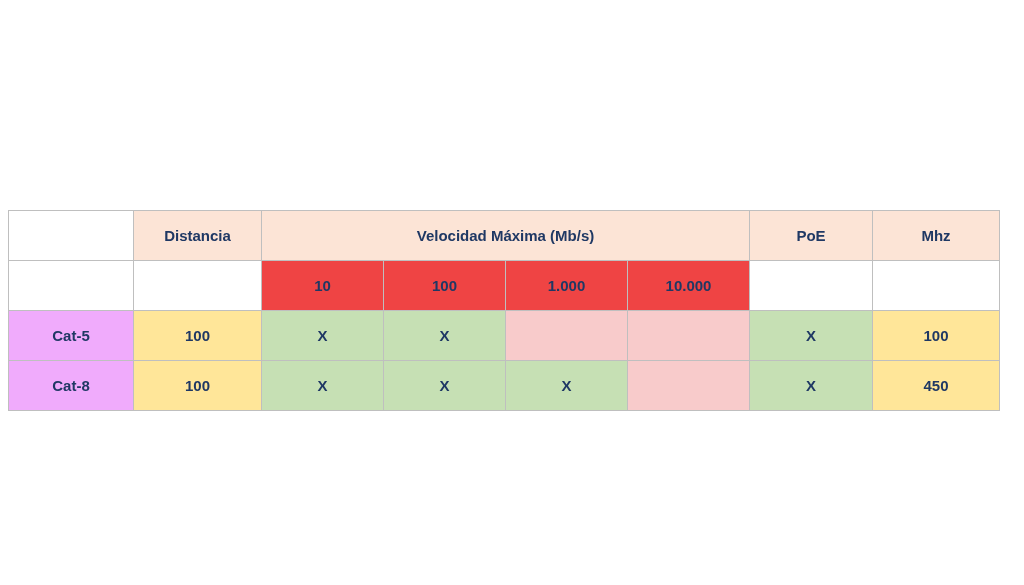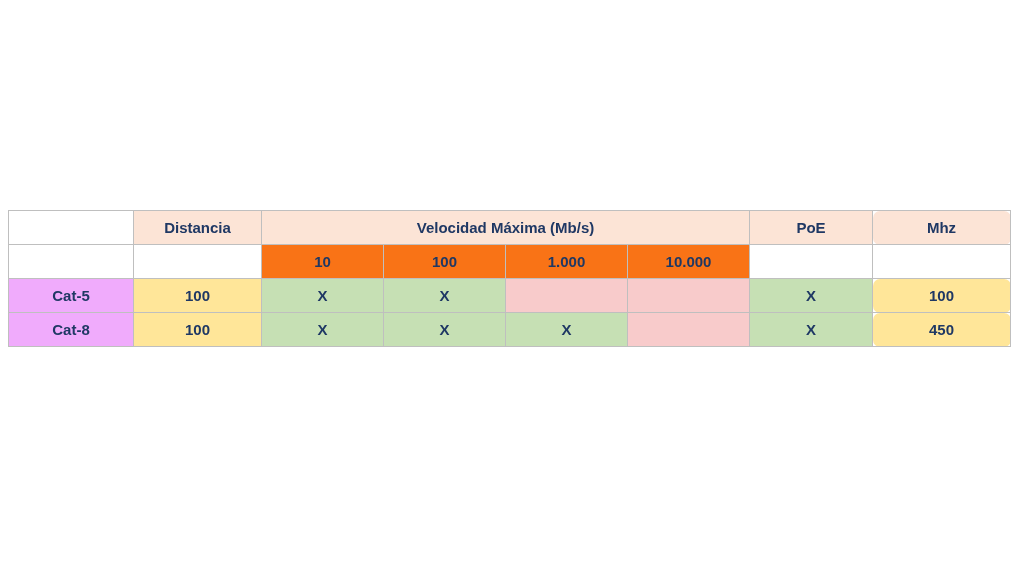--- a/index.html
+++ b/index.html
@@ -22,41 +22,41 @@
     width: 1024px;
   }
   table.cat-table {
     border-collapse: collapse;
     table-layout: fixed;
     margin-left: 8px;
   }
   table.cat-table td {
     border: 1px solid #bfbfbf;
     height: 28px;
-    padding: 8px 4px;
+    padding: 16px 4px;
     font-size: 15px;
     font-weight: bold;
     text-align: center;
     vertical-align: middle;
     color: #1f3864;
     box-sizing: border-box;
   }
   td.blank {
     border: none;
     background: #ffffff;
   }
   
   .c-label  { width: 125px; }
   .c-dist   { width: 128px; }
   .c-speed  { width: 122px; }
   .c-poe    { width: 123px; }
-  .c-mhz    { width: 138px; border-radius: 7px; }
+  .c-mhz    { width: 127px; }
 
   .hdr-peach   { background: #fce4d6; }
-  .hdr-blue    { background: #f97316; }
+  .hdr-blue    { background: #ef4444; }
   .cell-yellow { background: #ffe699; }
   .cell-green  { background: #c6e0b4; }
   .cell-red    { background: #f8cbcb; }
   .row-label   { background: #f0abfc; text-align: left; padding-left: 8px; }
   .speed-head  { font-size: 15px; }
   .title-cell  { font-size: 15px; }
 </style>
 </head>
 <body>
 

